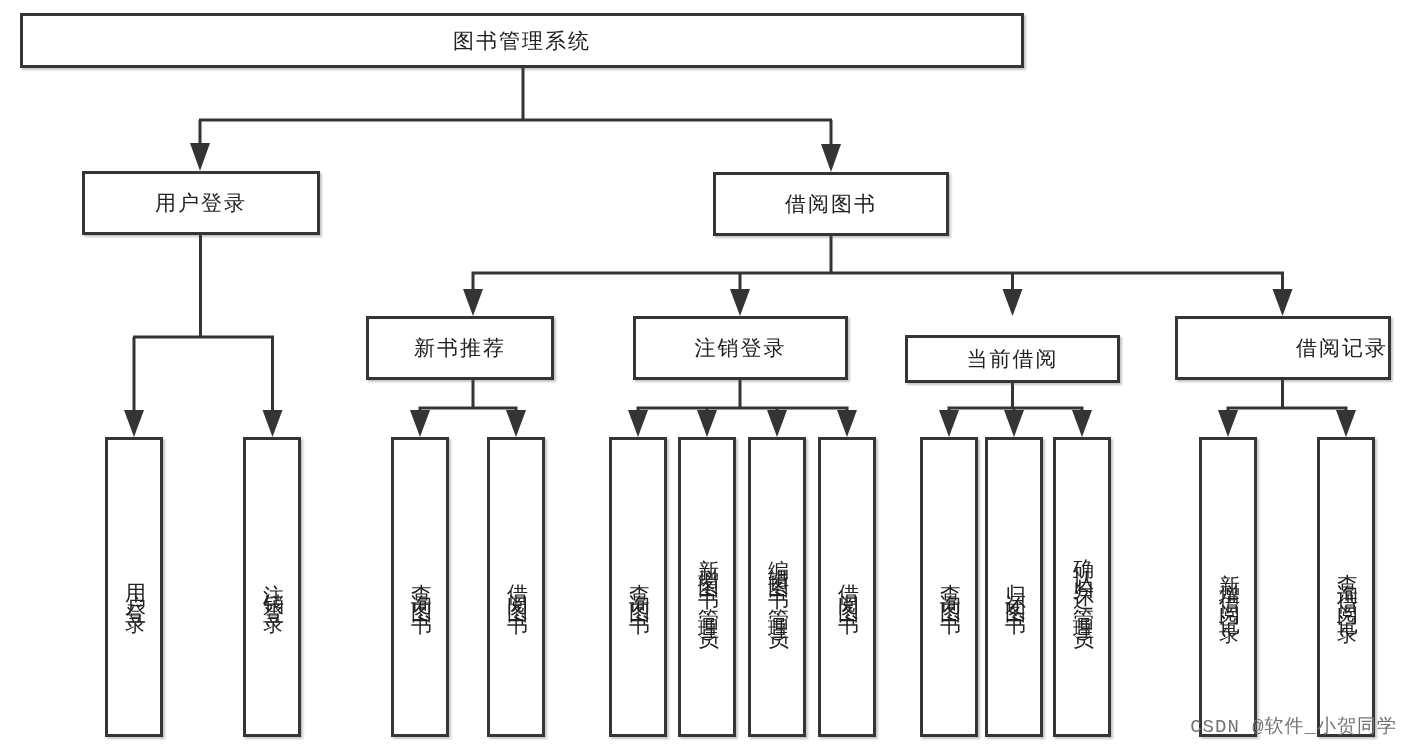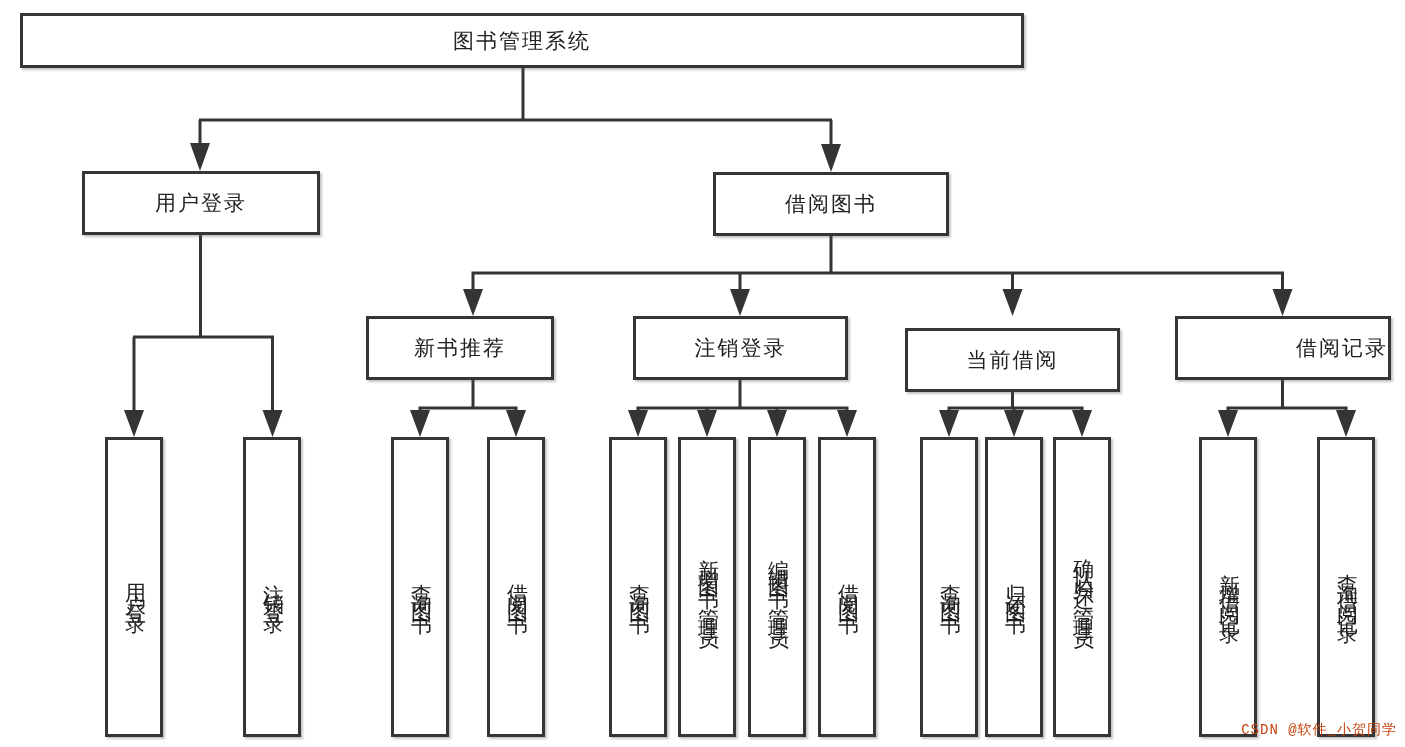--- a/index.html
+++ b/index.html
@@ -24,22 +24,22 @@
   .leaf{
     writing-mode:vertical-rl;
     text-orientation:mixed;
     letter-spacing:10px;
     line-height:1;
   }
   #wires{position:absolute;left:0;top:0;width:1405px;height:747px;}
   #watermark{
     position:absolute;
     right:8px;bottom:8px;
-    font-size:14px;
-    color:#c2410c;
+    font-size:19px;
+    color:#737373;
     letter-spacing:1px;
     white-space:nowrap;
   }
 </style>
 </head>
 <body>
 
 <div id="canvas">
 
   <svg id="wires" viewBox="0 0 1405 747" xmlns="http://www.w3.org/2000/svg">
@@ -99,21 +99,21 @@
   <div class="node" style="left:713px;top:172px;width:236px;height:64px;">
     <span>借阅图书</span>
   </div>
 
   <div class="node" style="left:366px;top:316px;width:188px;height:64px;">
     <span>新书推荐</span>
   </div>
   <div class="node" style="left:633px;top:316px;width:215px;height:64px;">
     <span>注销登录</span>
   </div>
-  <div class="node" style="left:905px;top:328px;width:215px;height:64px;">
+  <div class="node" style="left:905px;top:335px;width:215px;height:48px;">
     <span>当前借阅</span>
   </div>
   <div class="node" style="left:1175px;top:316px;width:216px;height:64px;justify-content:flex-end;">
     <span>借阅记录</span>
   </div>
 
   <div class="node leaf" style="left:105px;top:437px;width:58px;height:300px;">
     <span>用户登录</span>
   </div>
   <div class="node leaf" style="left:243px;top:437px;width:58px;height:300px;">

